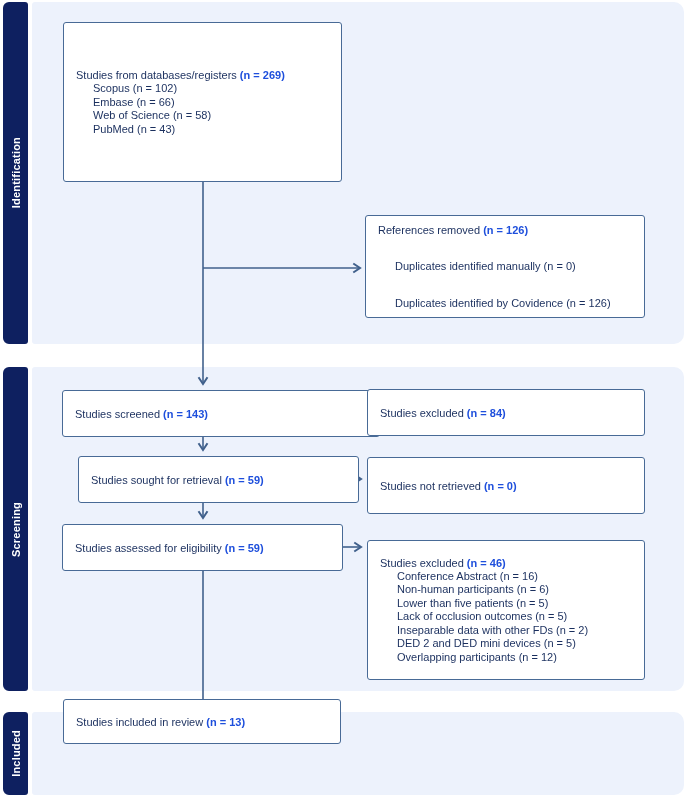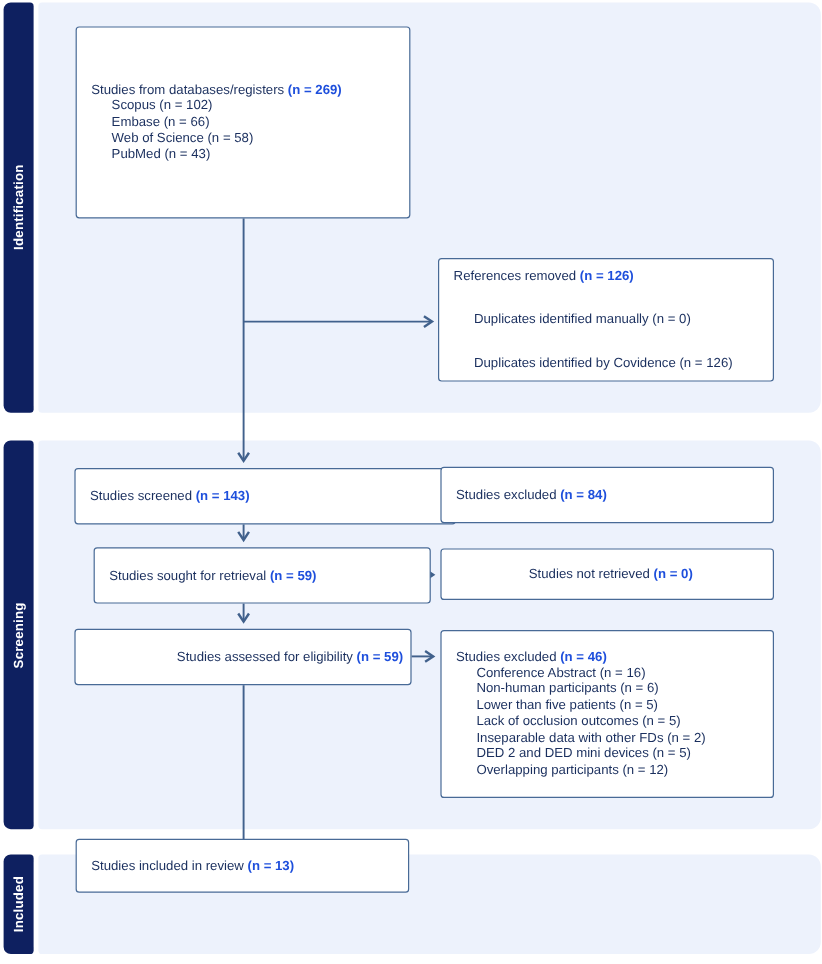--- a/index.html
+++ b/index.html
@@ -129,33 +129,33 @@
       <span>Studies excluded </span><span class="count">(n = 84)</span>
     </div>
   </div>
 
   <div class="box" style="left:62px;top:456px;width:281px;height:47px;margin-left:16px;">
     <div class="box-title">
       <span>Studies sought for retrieval </span><span class="count">(n = 59)</span>
     </div>
   </div>
 
-  <div class="box" style="left:367px;top:457px;width:278px;height:43px;align-items:center;">
+  <div class="box" style="left:367px;top:457px;width:278px;height:57px;">
     <div class="box-title">
       <span>Studies not retrieved </span><span class="count">(n = 0)</span>
     </div>
   </div>
 
-  <div class="box" style="left:62px;top:524px;width:281px;height:47px;text-align:right;">
+  <div class="box" style="left:62px;top:524px;width:281px;height:47px;">
     <div class="box-title">
       <span>Studies assessed for eligibility </span><span class="count">(n = 59)</span>
     </div>
   </div>
 
-  <div class="box" style="left:367px;top:525px;width:278px;height:140px;">
+  <div class="box" style="left:367px;top:540px;width:278px;height:140px;">
     <div class="box-title">
       <span>Studies excluded </span><span class="count">(n = 46)</span>
     </div>
     <div class="box-item">Conference Abstract (n = 16)</div>
     <div class="box-item">Non-human participants (n = 6)</div>
     <div class="box-item">Lower than five patients (n = 5)</div>
     <div class="box-item">Lack of occlusion outcomes (n = 5)</div>
     <div class="box-item">Inseparable data with other FDs (n = 2)</div>
     <div class="box-item">DED 2 and DED mini devices (n = 5)</div>
     <div class="box-item">Overlapping participants (n = 12)</div>

